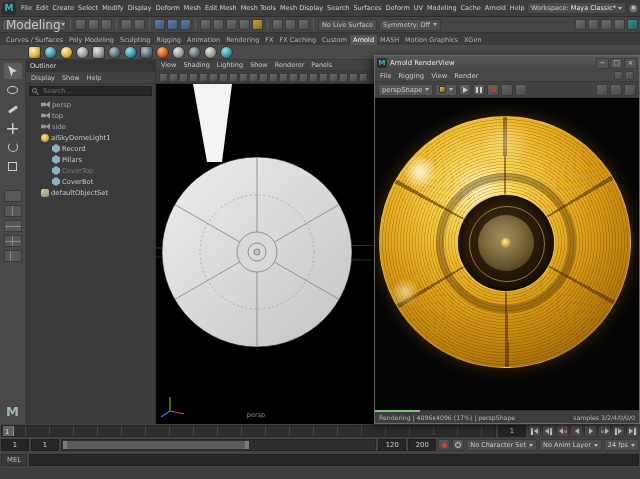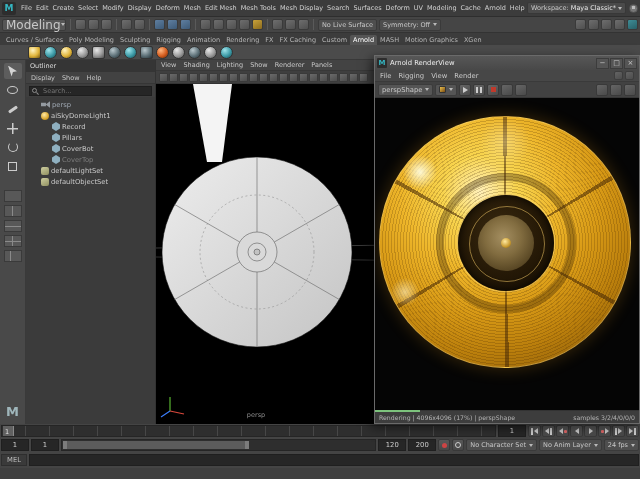--- a/index.html
+++ b/index.html
@@ -356,51 +356,56 @@
         <input placeholder="Search..." style="">
       </div>
       <div class="ol-tree">
         <div class="ol-row">
           <span class="ind"></span>
           <span class="ol-ico ico-cam"></span>
           <span class="c-cam">persp</span>
         </div>
         <div class="ol-row">
           <span class="ind"></span>
+          <span class="ol-ico ico-cam"></span>
+          <span class="c-cam">top</span>
+        </div>
+        <div class="ol-row">
+          <span class="ind"></span>
+          <span class="ol-ico ico-cam"></span>
+          <span class="c-cam">side</span>
+        </div>
+        <div class="ol-row">
+          <span class="ind"></span>
           <span class="ol-ico ico-light"></span>
           <span>aiSkyDomeLight1</span>
         </div>
         <div class="ol-row">
           <span class="ind"></span>
             <span class="ind"></span>
           <span class="ol-ico ico-mesh"></span>
           <span>Record</span>
         </div>
         <div class="ol-row">
           <span class="ind"></span>
             <span class="ind"></span>
           <span class="ol-ico ico-mesh"></span>
           <span>Pillars</span>
         </div>
         <div class="ol-row">
           <span class="ind"></span>
             <span class="ind"></span>
           <span class="ol-ico ico-mesh"></span>
-          <span>CoverBot</span>
+          <span class="c-dim">CoverTop</span>
         </div>
         <div class="ol-row">
           <span class="ind"></span>
             <span class="ind"></span>
           <span class="ol-ico ico-mesh"></span>
-          <span class="c-dim">CoverTop</span>
-        </div>
-        <div class="ol-row">
-          <span class="ind"></span>
-          <span class="ol-ico ico-set"></span>
-          <span>defaultLightSet</span>
+          <span>CoverBot</span>
         </div>
         <div class="ol-row">
           <span class="ind"></span>
           <span class="ol-ico ico-set"></span>
           <span>defaultObjectSet</span>
         </div>
       </div>
     </div>
 
     <div class="viewport">

